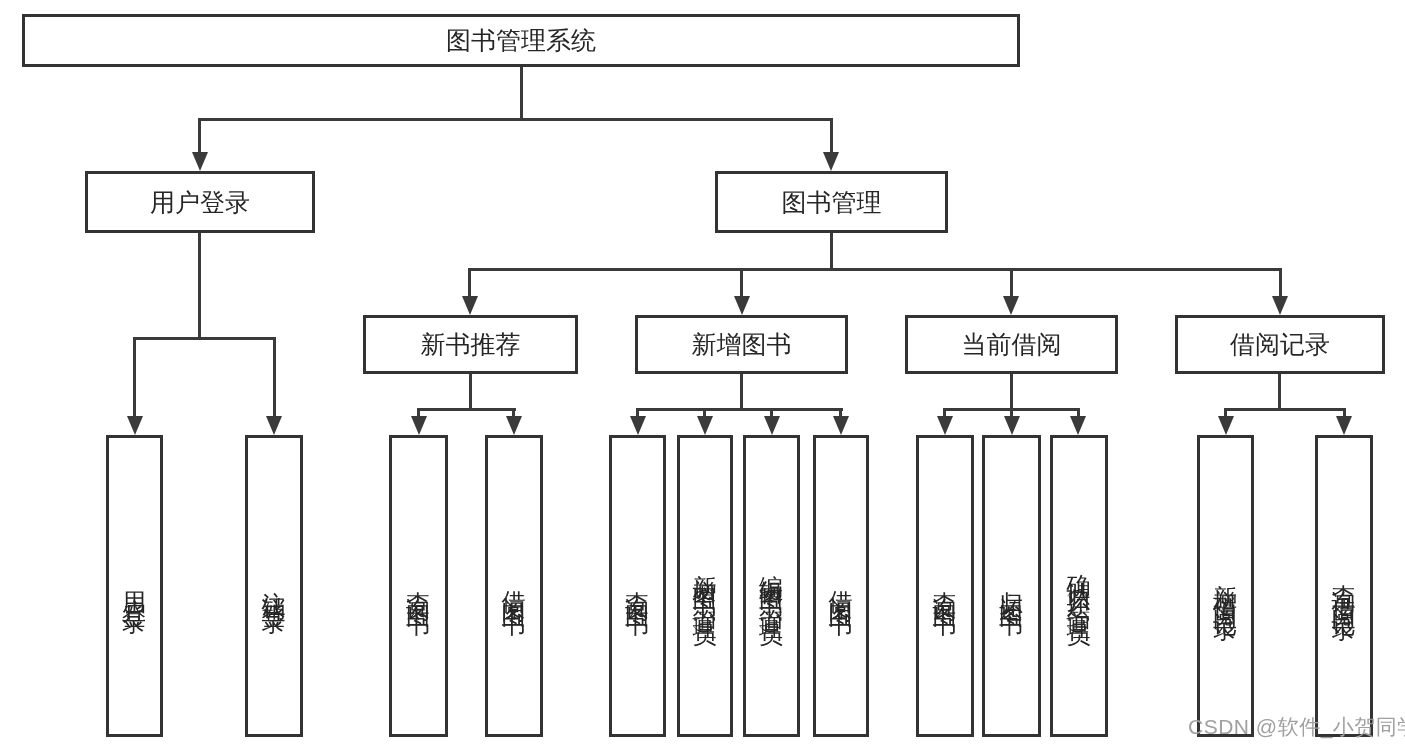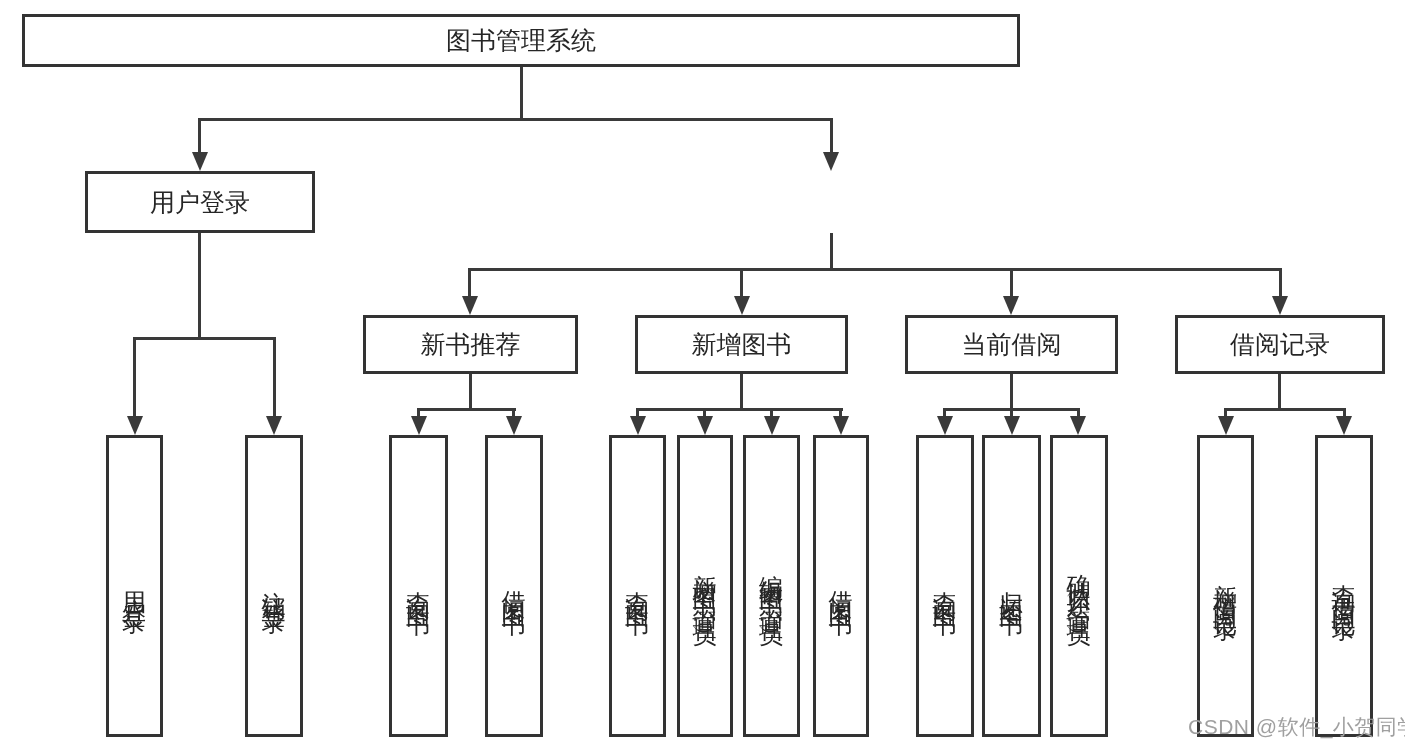--- a/index.html
+++ b/index.html
@@ -43,20 +43,23 @@
 
   <div class="v" style="left:520px;top:67px;height:51px;"></div>
   <div class="h" style="left:198px;top:118px;width:635px;"></div>
   <div class="v" style="left:198px;top:118px;height:34px;"></div>
   <div class="arr" style="left:192px;top:152px;"></div>
   <div class="v" style="left:830px;top:118px;height:34px;"></div>
   <div class="arr" style="left:823px;top:152px;"></div>
 
   <div class="box" style="left:85px;top:171px;width:230px;height:62px;">
     <span>用户登录</span>
+  </div>
+  <div class="box" style="left:715px;top:171px;width:233px;height:62px;">
+    <span>图书管理</span>
   </div>
 
   <div class="v" style="left:198px;top:233px;height:104px;"></div>
   <div class="h" style="left:133px;top:337px;width:143px;"></div>
   <div class="v" style="left:133px;top:337px;height:79px;"></div>
   <div class="arr" style="left:127px;top:416px;"></div>
   <div class="v" style="left:273px;top:337px;height:79px;"></div>
   <div class="arr" style="left:266px;top:416px;"></div>
 
   <div class="v" style="left:830px;top:233px;height:35px;"></div>

